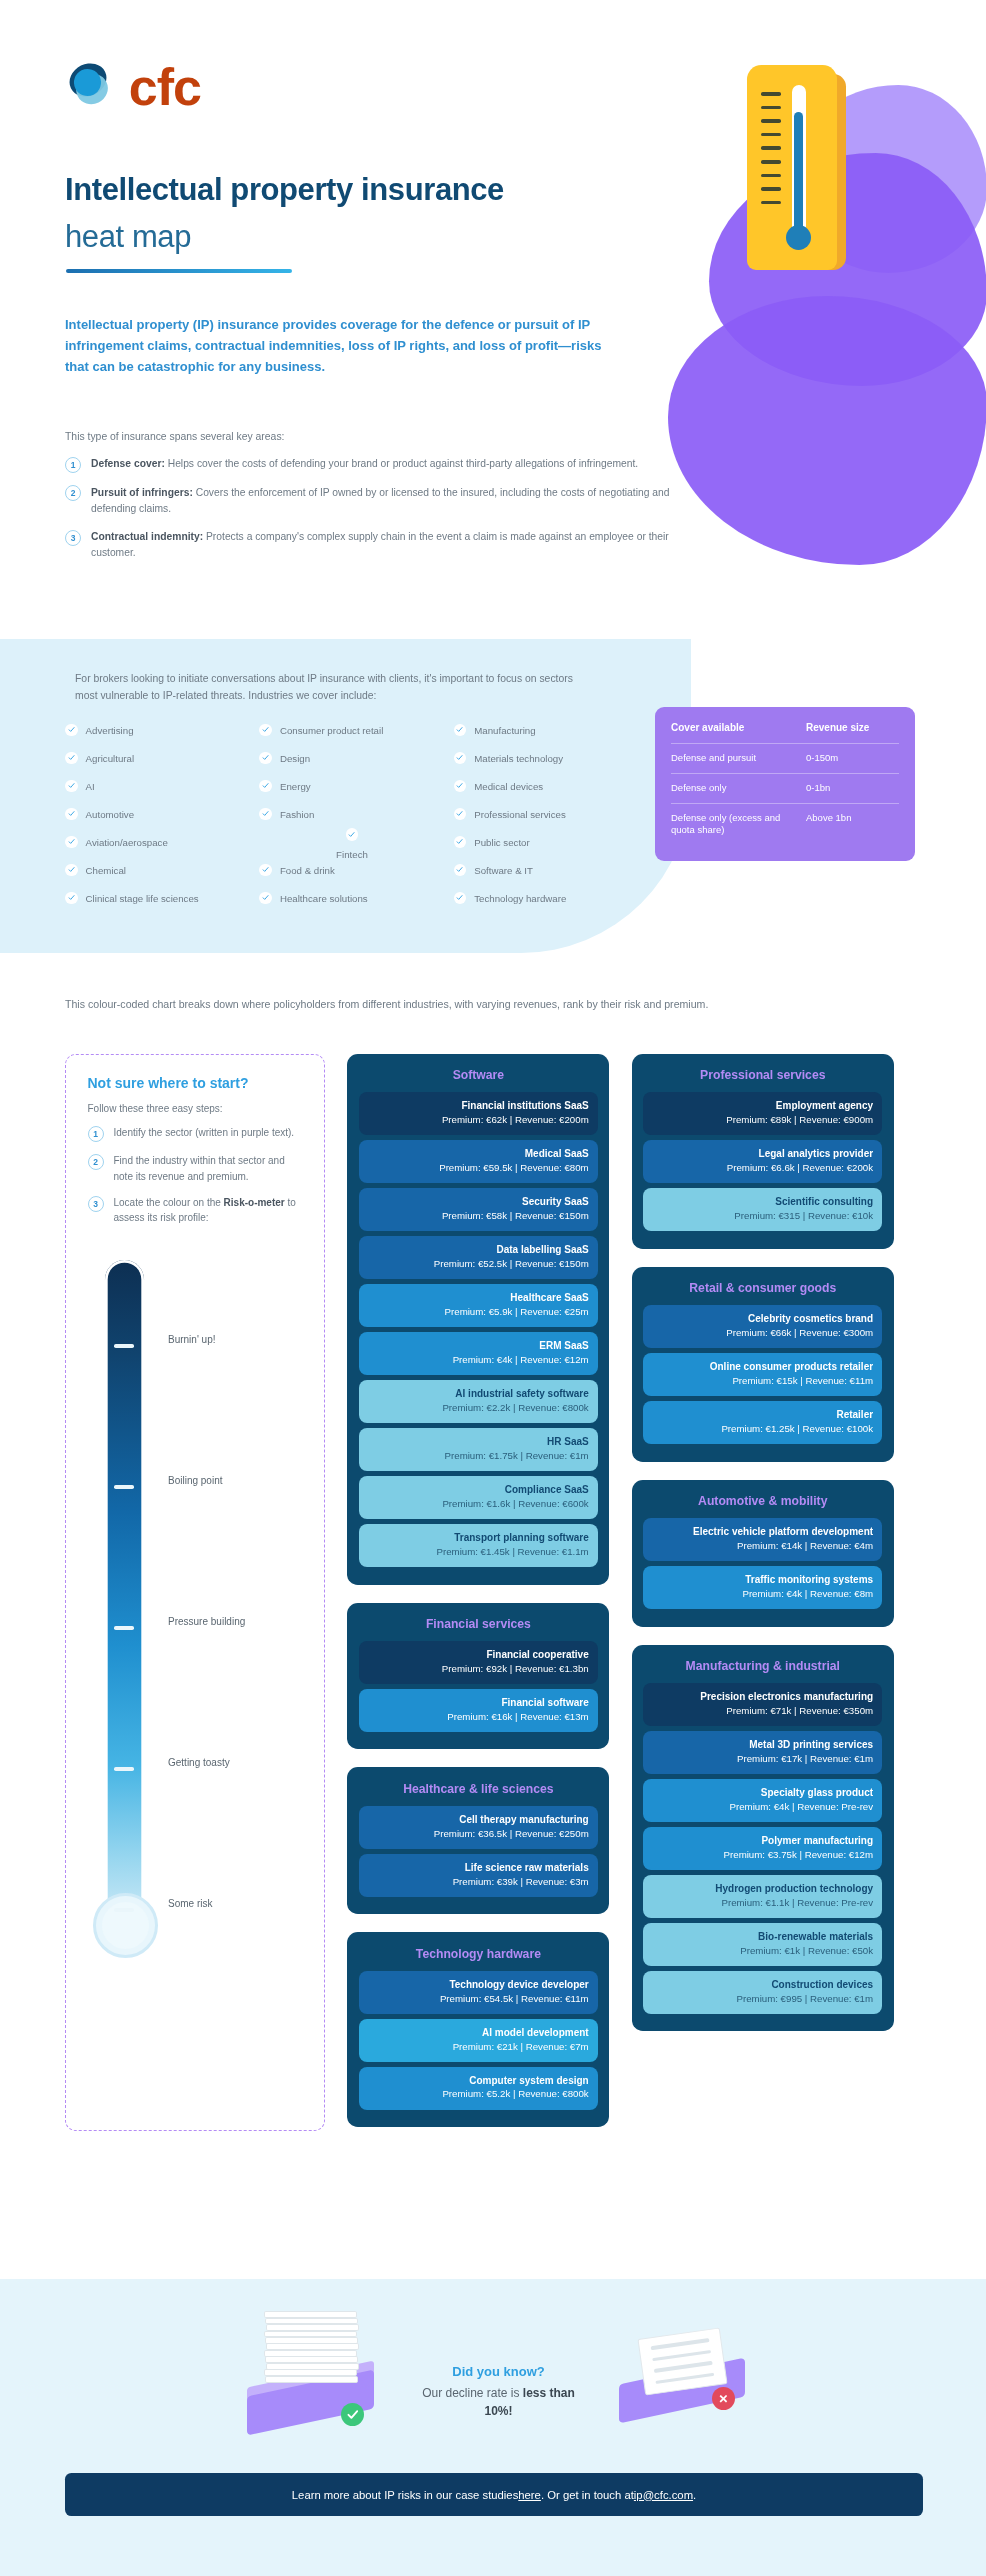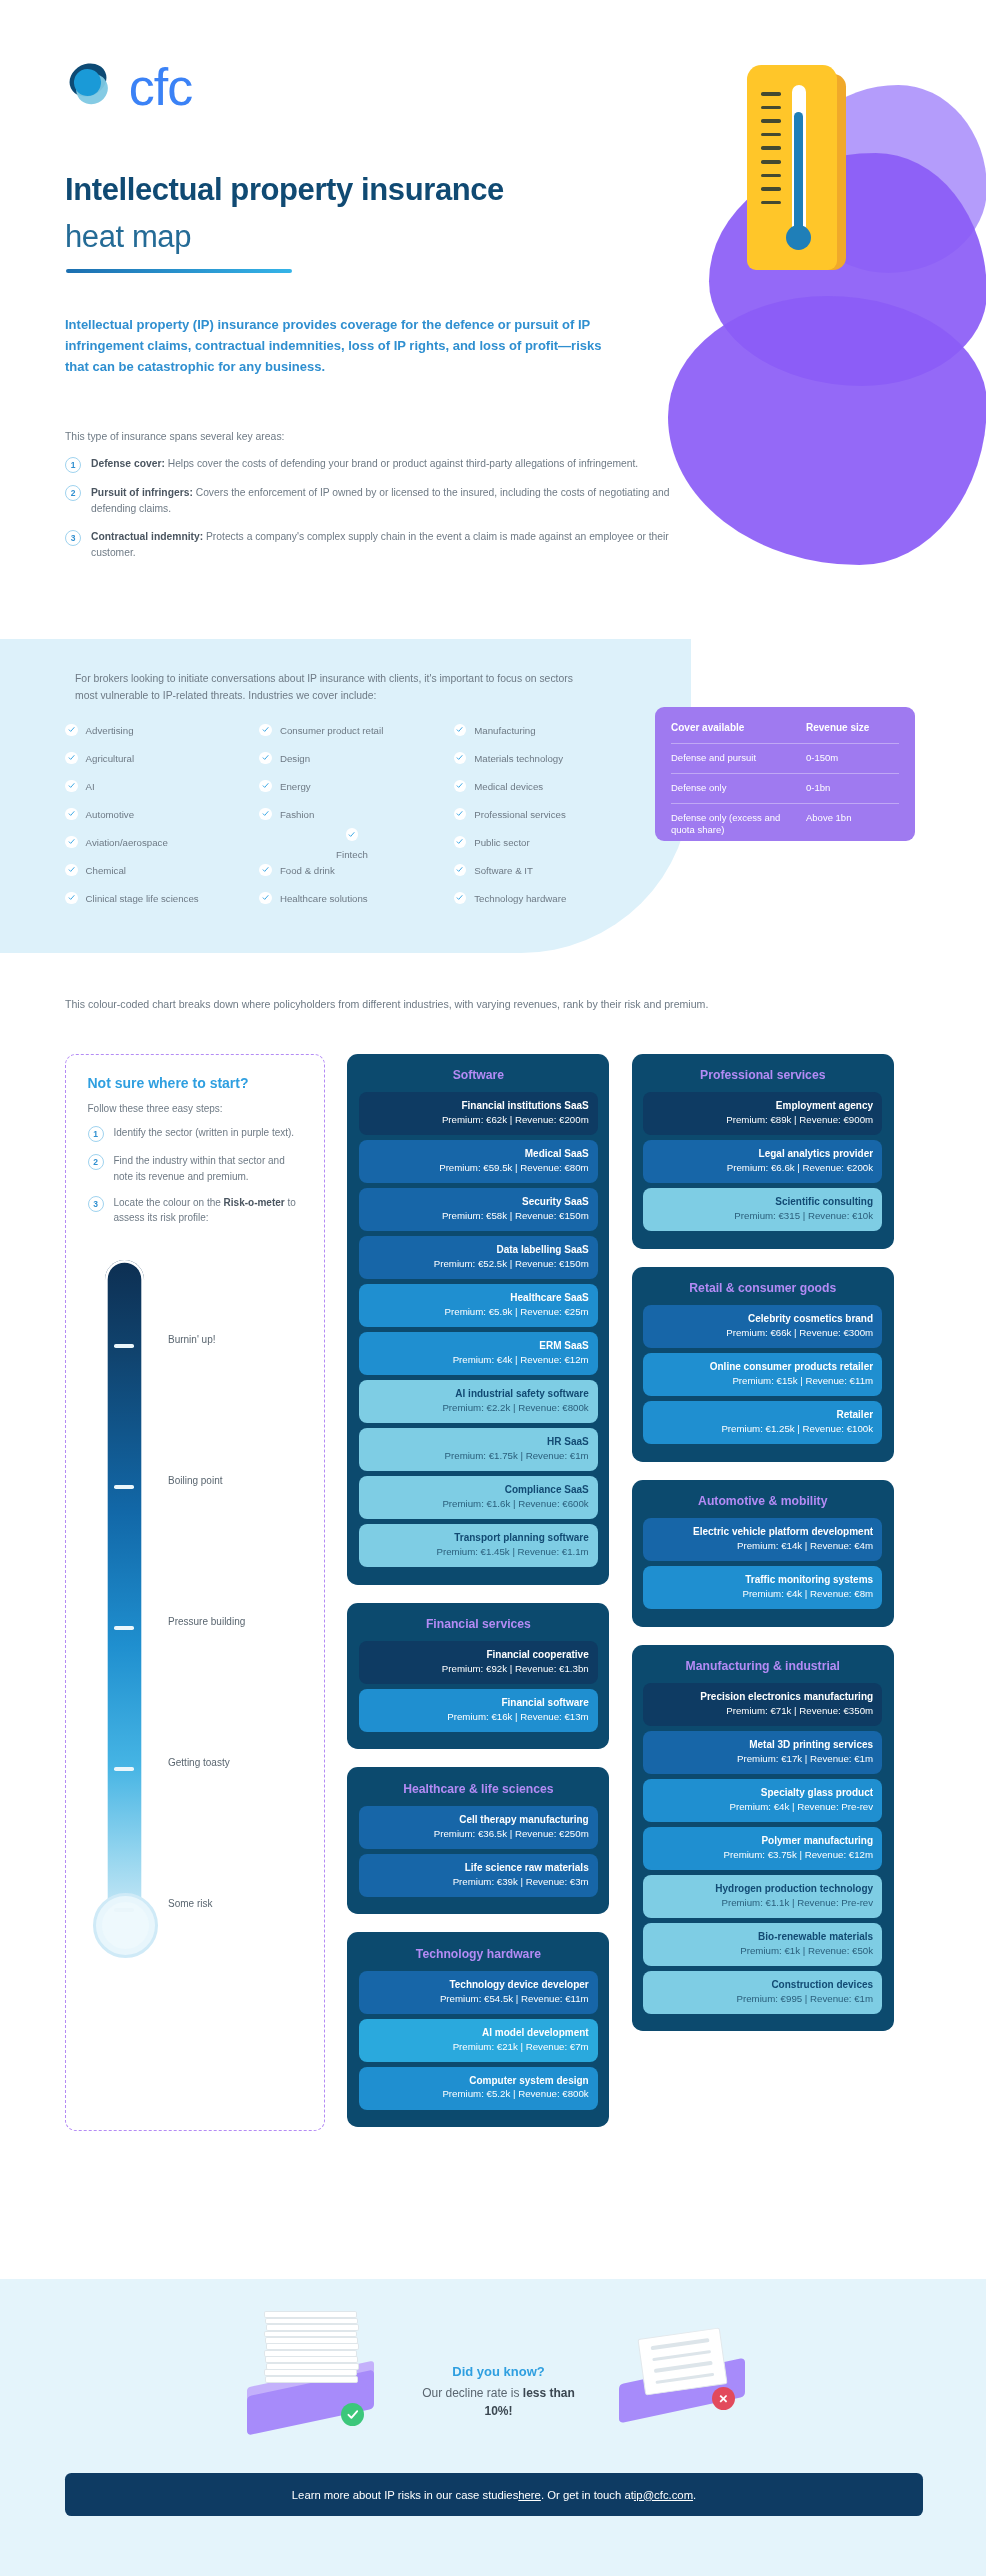--- a/index.html
+++ b/index.html
@@ -31,21 +31,21 @@
     background: #a78bfa;
     border-radius: 55% 45% 50% 50% / 50% 55% 45% 50%;
     opacity:.85;
   }
 
   .logo-row { position:absolute; left:65px; top:61px; display:flex; align-items:center; gap:11.7px; }
   .logo-mark { position:relative; width:52px; height:47px; }
   .logo-mark .d1 { position:absolute; left:3.6px; top:0.9px; width:38px; height:32px; background:#0d4a74; border-radius:50%; transform:rotate(-26deg); }
   .logo-mark .d2 { position:absolute; left:10.8px; top:10px; width:32px; height:30px; background:#7ec8e3; border-radius:50%; transform:rotate(-26deg); opacity:.95;}
   .logo-mark .d3 { position:absolute; left:9px; top:5.4px; width:27px; height:27px; background:#1a9ad7; border-radius:50%; transform:rotate(-26deg); }
-  .logo-text { font-size:52px; font-weight:400; color:#3b82f6; letter-spacing:-0.9px; line-height:1; }
+  .logo-text { font-size:52px; font-weight:700; color:#c2410c; letter-spacing:-0.9px; line-height:1; }
 
   .h1 { position:absolute; left:65px; top:172px; font-size:31px; font-weight:700; color:#104a73; letter-spacing:-0.4px; }
   .h2 { position:absolute; left:65px; top:219px; font-size:31px; font-weight:400; color:#246b96; letter-spacing:-0.4px; }
   .rule { position:absolute; left:66px; top:269px; width:226px; height:3.6px; border-radius:2.7px;
           background:linear-gradient(90deg,#1c6fb0,#35b4e8); }
 
   .lead { position:absolute; left:65px; top:314px; width:546px; font-size:13px; line-height:1.62;
           font-weight:700; color:#2f8fd0; }
   .spans { position:absolute; left:65px; top:429px; width:556px; font-size:10.4px; color:#6e7a85; line-height:1.5;}
 
@@ -78,21 +78,21 @@
   }
   .band-intro { position:absolute; left:75px; top:671px; width:502px; font-size:10.4px; color:#6e7a85; line-height:1.6;}
   .checkgrid { position:absolute; left:65px; top:716px; width:574px;
                display:grid; grid-template-columns:1fr 1fr 1fr; column-gap:9px; row-gap:0; }
   .chk { display:flex; align-items:center; gap:8px; height:28px; }
   .chk .box { width:12.6px; height:12.6px; border-radius:50%; background:#fff; display:flex; align-items:center; justify-content:center; flex:0 0 auto;}
   .chk .box svg { width:7.2px; height:7.2px; }
   .chk span { font-size:9.7px; color:#6e7a85; }
 
   .covertable {
-    position:absolute; left:655px; top:707px; width:260px; height:134px;
+    position:absolute; left:655px; top:707px; width:260px; height:154px;
     background:#9f7af0; border-radius:9px; padding:14.4px 16px; color:#fff;
   }
   .covertable .ct-row { display:flex; font-size:9.5px; padding:8px 0; }
   .covertable .ct-row.head { font-weight:700; font-size:10px; padding-top:0; padding-bottom:8px;}
   .covertable .ct-row + .ct-row { border-top:0.9px solid rgba(255,255,255,.35); }
   .covertable .ct-c1 { width:135px; padding-right:7.2px; line-height:1.35;}
   .covertable .ct-c2 { flex:1; line-height:1.35;}
 
   .chart-intro { position:absolute; left:65px; top:998px; width:646px; font-size:10.6px; color:#6e7a85; }
 

